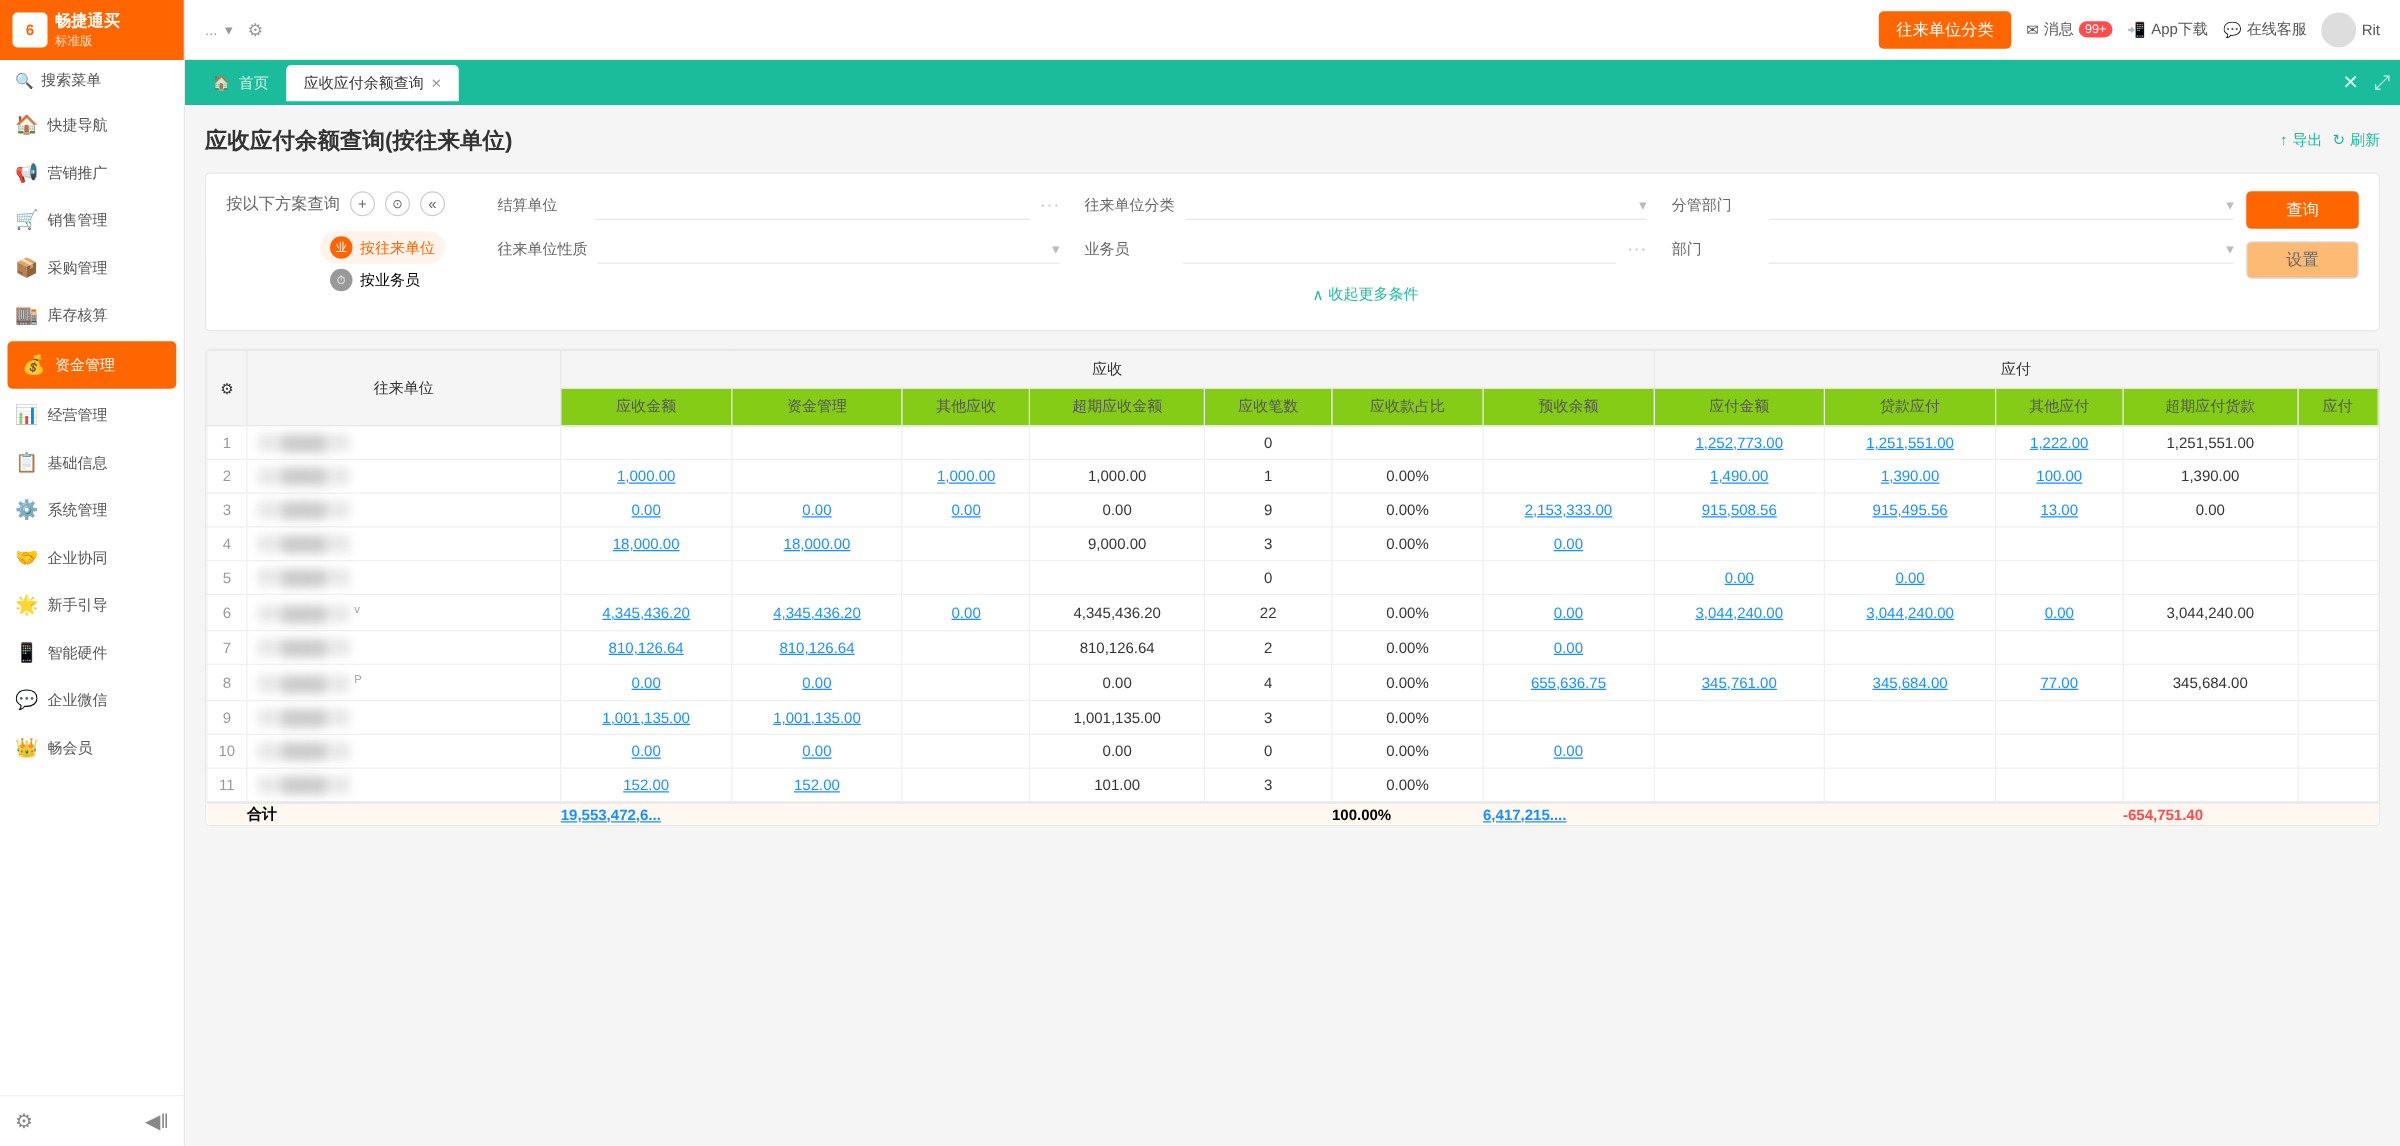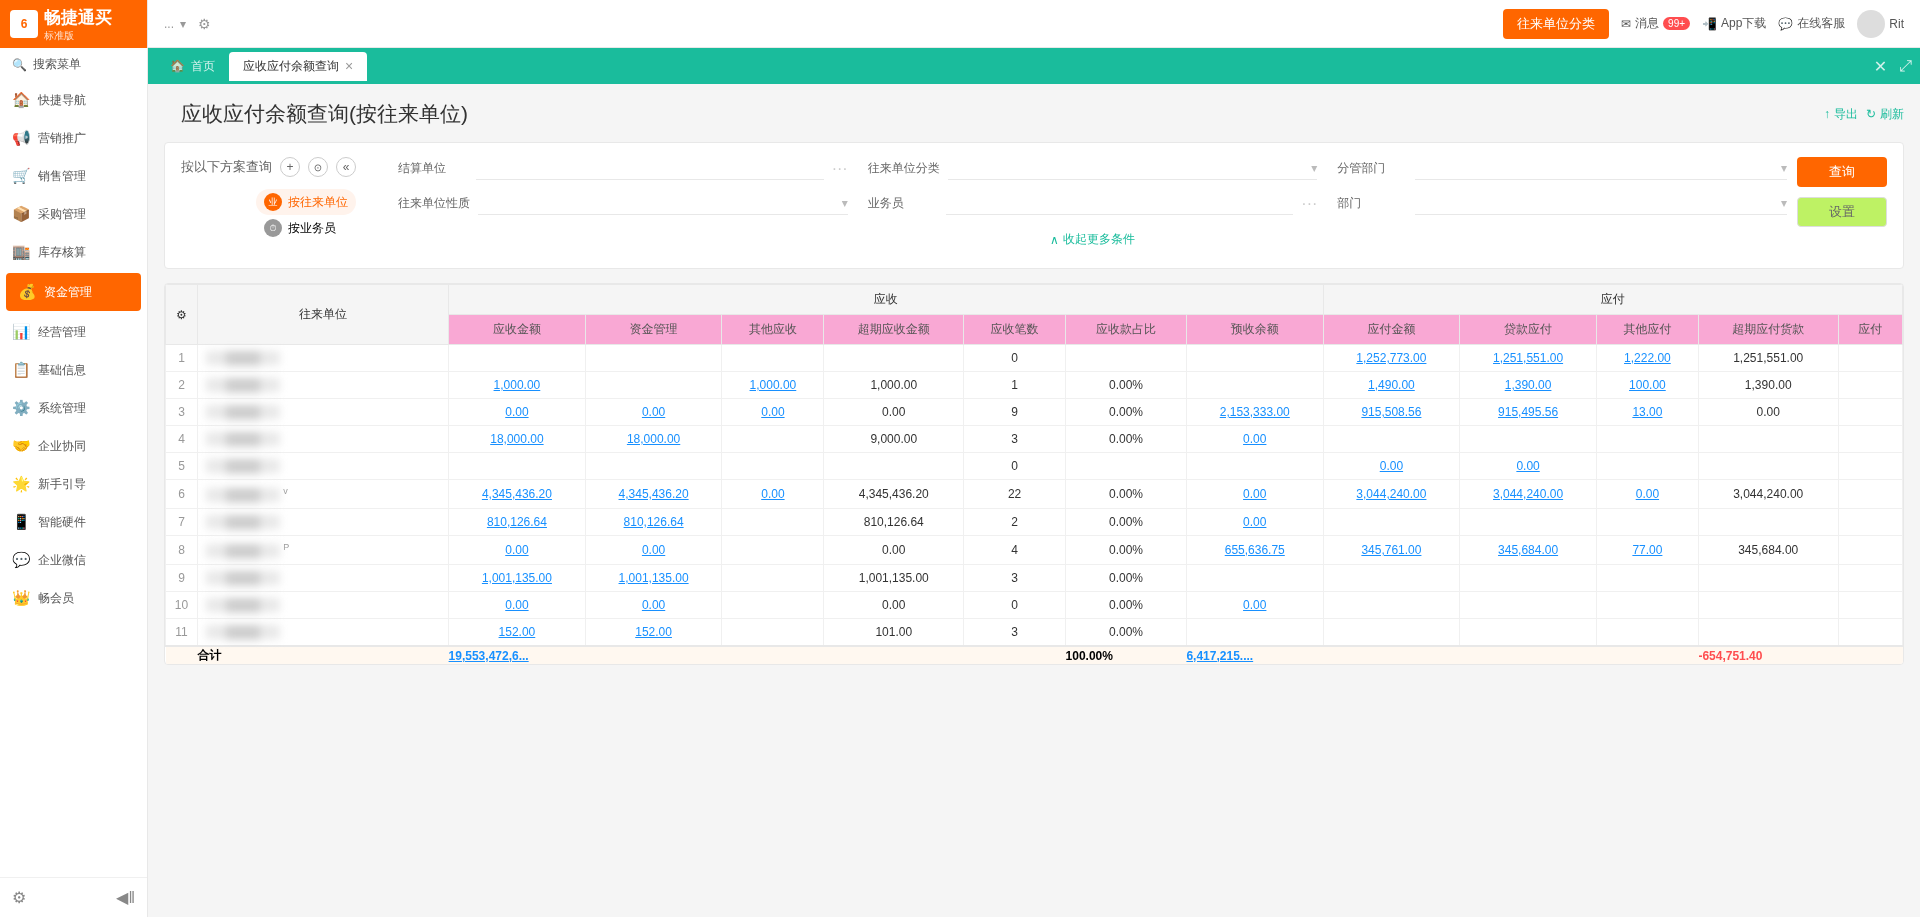--- a/index.html
+++ b/index.html
@@ -11,21 +11,21 @@
       background: #fff; border-right: 1px solid #e8e8e8; display: flex; flex-direction: column;
       z-index: 100;
     }
     .sidebar-logo {
       height: 48px; background: #ff6600; display: flex; align-items: center; padding: 0 10px; gap: 6px;
     }
     .logo-icon {
       width: 28px; height: 28px; background: #fff; border-radius: 4px;
       display: flex; align-items: center; justify-content: center; color: #ff6600; font-weight: bold; font-size: 14px;
     }
-    .logo-text { color: #fff; font-size: 17px; font-weight: bold; }
+    .logo-text { color: #fff; font-size: 13px; font-weight: bold; }
     .logo-sub { color: rgba(255,255,255,0.8); font-size: 10px; }
     .sidebar-search { padding: 8px 12px; display: flex; align-items: center; gap: 6px; cursor: pointer; color: #555; }
     .sidebar-nav { flex: 1; overflow-y: auto; }
     .nav-item {
       display: flex; align-items: center; gap: 8px; padding: 10px 12px;
       cursor: pointer; color: #555; font-size: 13px;
     }
     .nav-item.active { background: #ff6600; color: #fff; border-radius: 4px; margin: 2px 6px; }
     .nav-item .nav-icon { font-size: 15px; width: 18px; text-align: center; }
     .sidebar-footer {
@@ -75,21 +75,21 @@
       position: fixed; left: 148px; top: 84px; right: 0; bottom: 0;
       background: #f5f5f5; overflow: auto;
     }
     .page-container { padding: 16px; }
 
     
     .page-header {
       display: flex; align-items: center; justify-content: space-between;
       margin-bottom: 14px;
     }
-    .page-title { font-size: 21px; font-weight: normal; color: #333; margin-left: 17px; }
+    .page-title { font-size: 18px; font-weight: bold; color: #333; }
     .page-actions { display: flex; gap: 8px; }
     .btn-export, .btn-refresh {
       display: flex; align-items: center; gap: 4px; background: none; border: none;
       color: #1abc9c; cursor: pointer; font-size: 13px;
     }
 
     
     .filter-section {
       background: #fff; border: 1px solid #e8e8e8; border-radius: 4px;
       padding: 14px 16px; margin-bottom: 14px;
@@ -128,33 +128,33 @@
     .scheme-icon-gray {
       width: 18px; height: 18px; border-radius: 50%; background: #999;
       display: flex; align-items: center; justify-content: center; color: #fff; font-size: 10px;
     }
     .btn-query {
       background: #ff6600; color: #fff; border: none; border-radius: 4px;
       padding: 6px 20px; cursor: pointer; font-size: 13px; display: block; width: 100%;
       margin-bottom: 4px;
     }
     .btn-setting {
-      background: #bef264; color: #666; border: 1px solid #ddd; border-radius: 4px;
+      background: #fdba74; color: #666; border: 1px solid #ddd; border-radius: 4px;
       padding: 5px 20px; cursor: pointer; font-size: 13px; display: block; width: 100%;
     }
 
     
     .table-container {
       background: #fff; border: 1px solid #e8e8e8; border-radius: 4px; overflow: auto;
     }
     table {
       width: 100%; border-collapse: collapse; font-size: 12px;
     }
     thead tr th {
-      background: #f9a8d4; border: 1px solid #e8e8e8;
+      background: #84cc16; border: 1px solid #e8e8e8;
       padding: 6px 8px; text-align: center; color: #555; font-weight: normal; white-space: nowrap;
     }
     thead tr.group-header th {
       background: #f5f5f5; font-weight: 500; color: #333;
     }
     tbody tr td {
       border: 1px solid #f0f0f0; padding: 6px 8px; color: #333; white-space: nowrap;
       text-align: center;
     }
     tbody tr td:nth-child(2) { text-align: left; }

